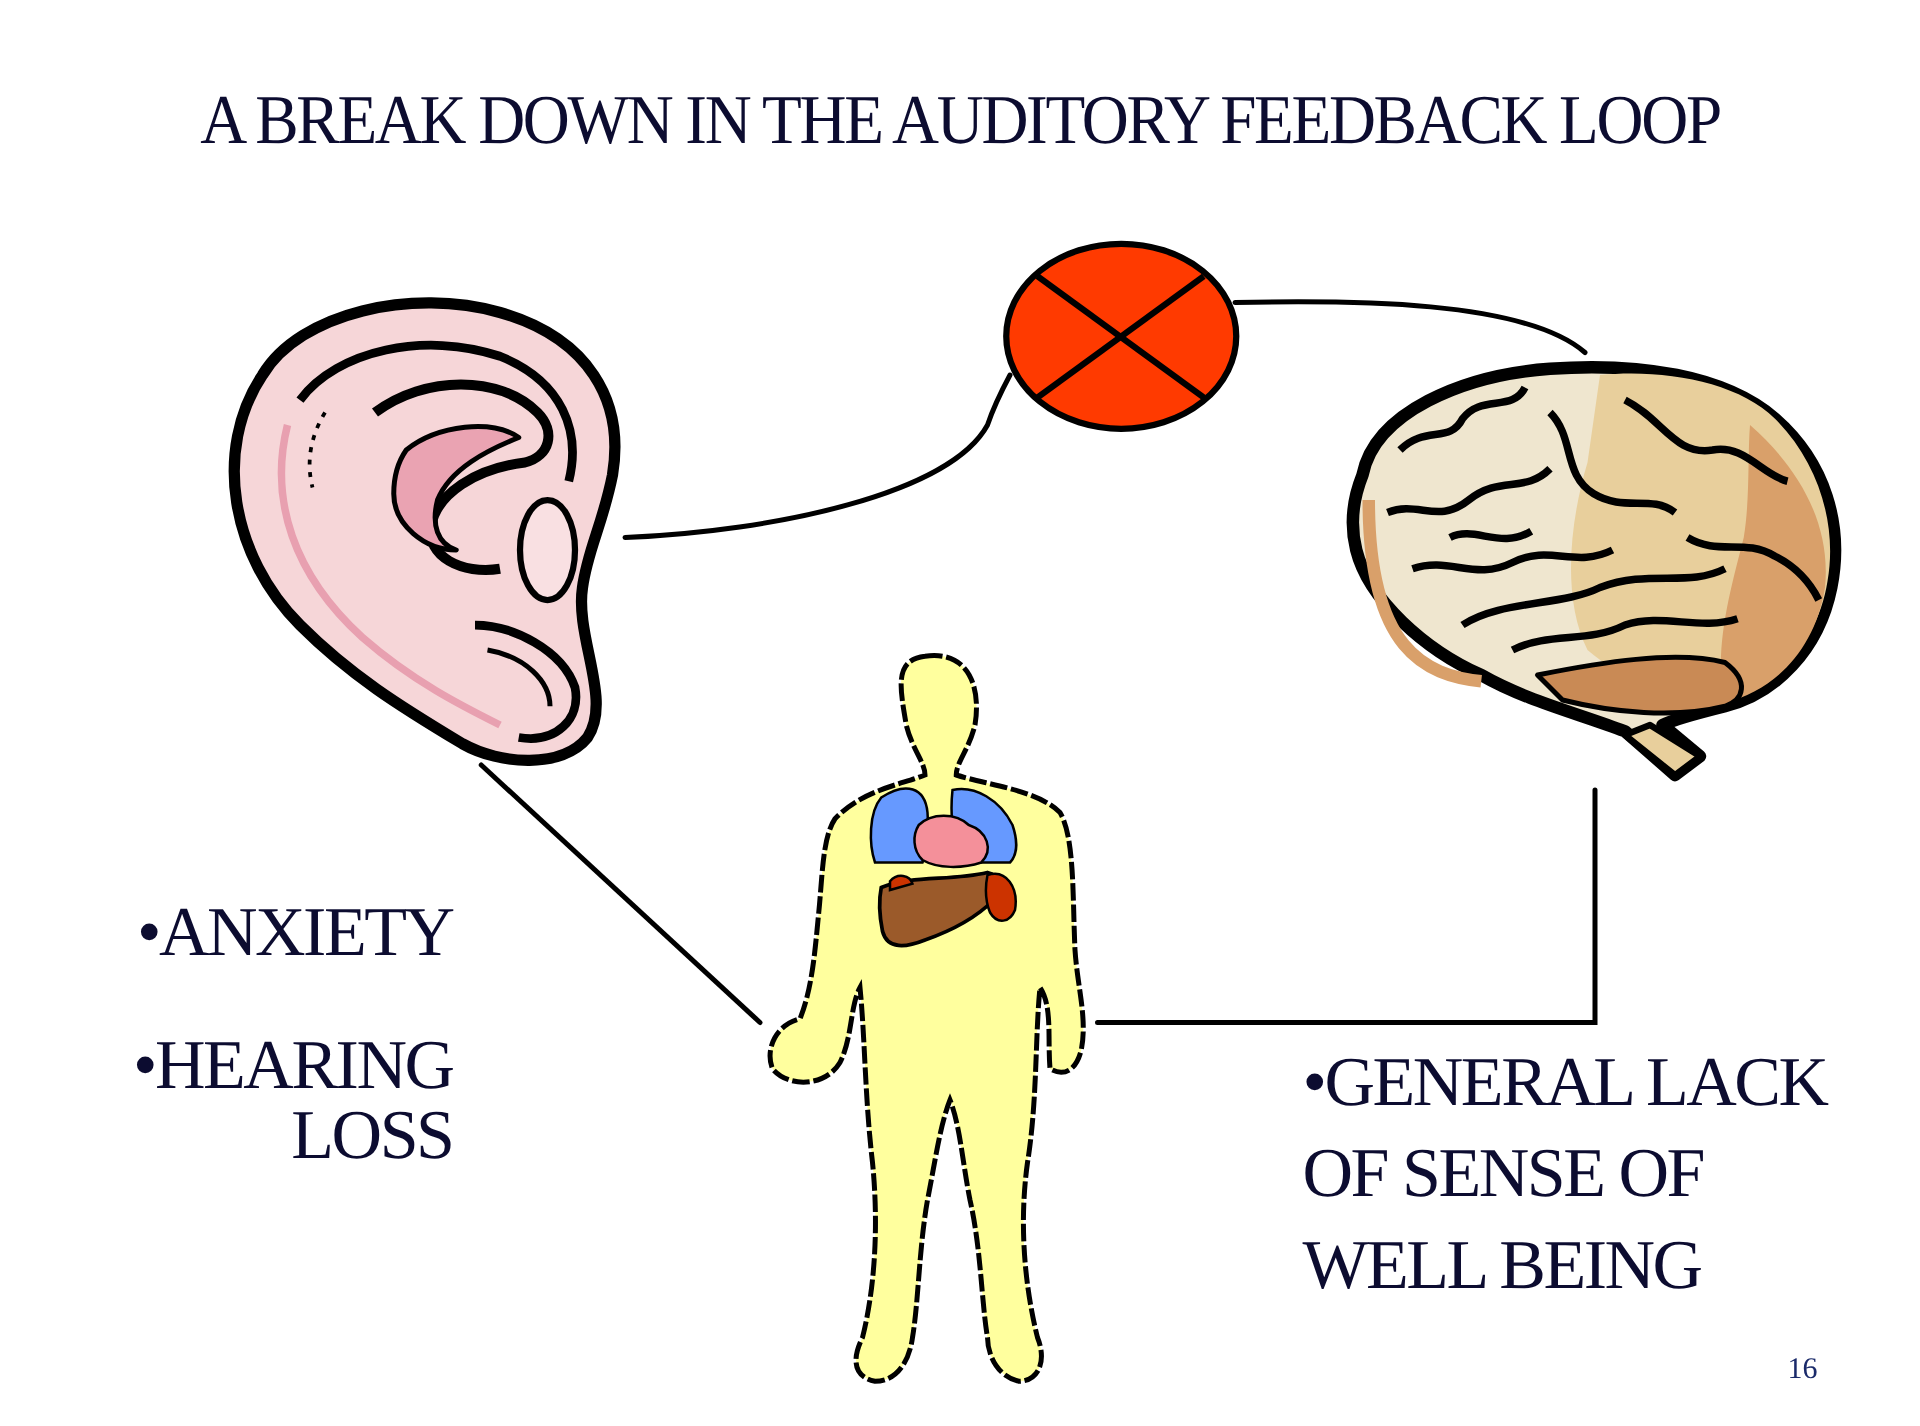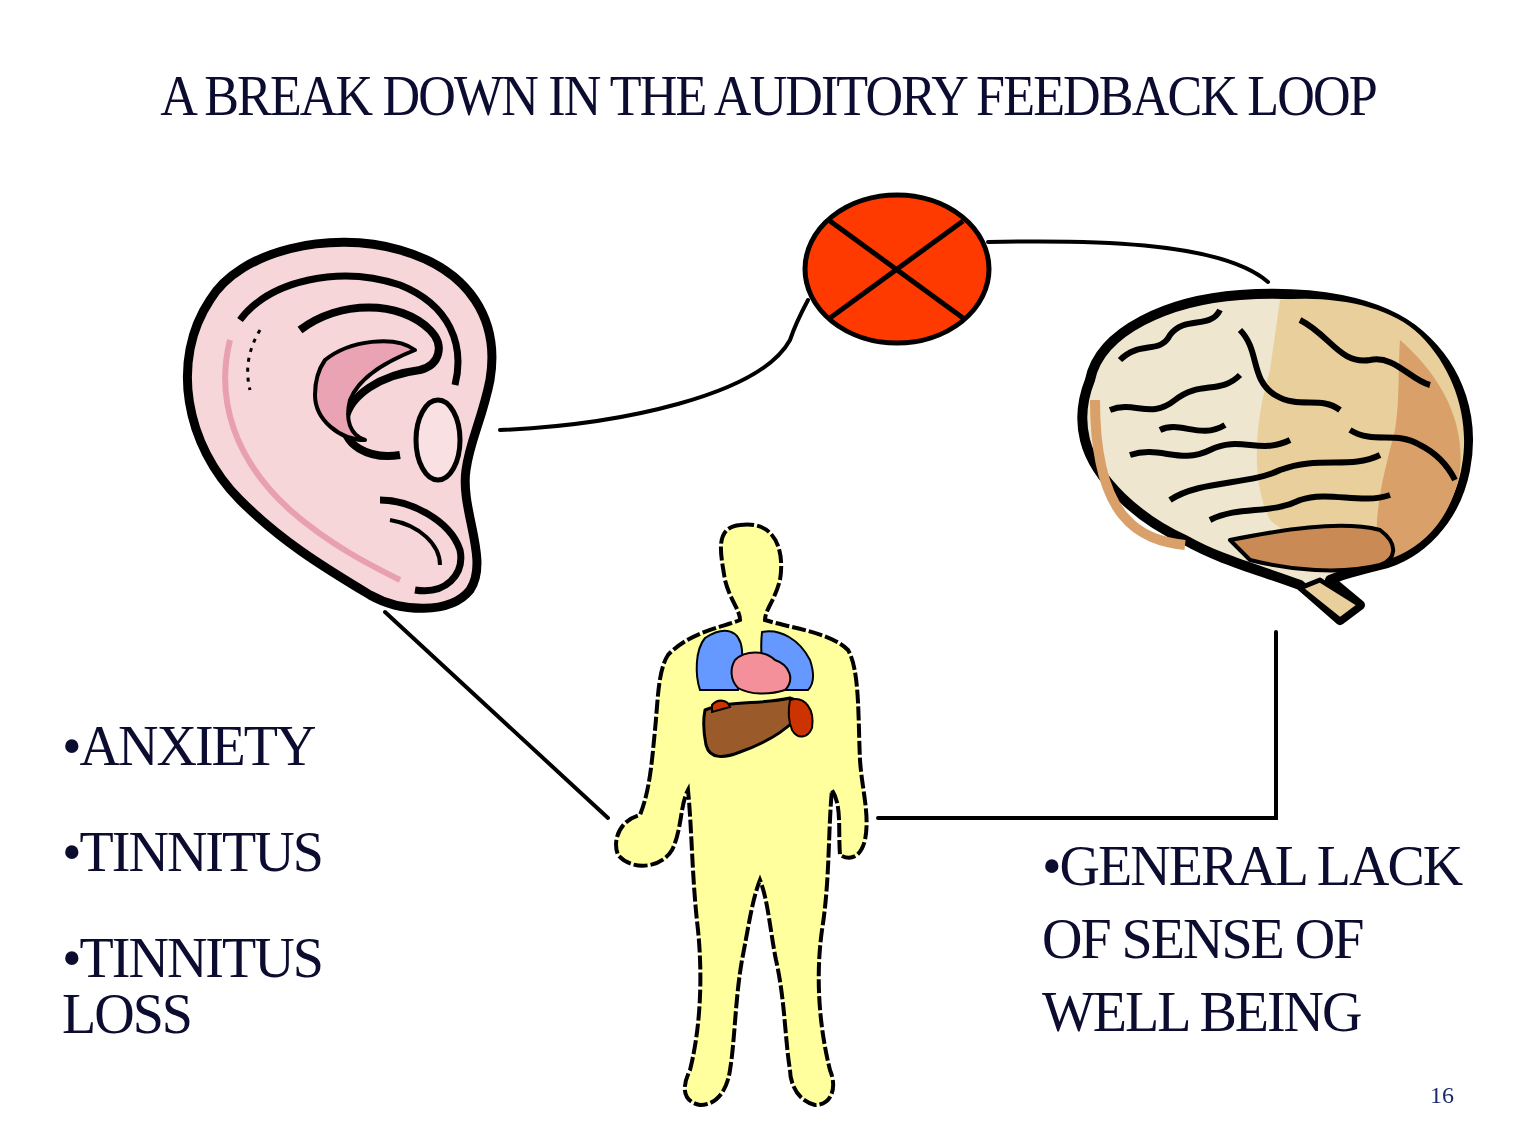--- a/index.html
+++ b/index.html
@@ -4,21 +4,21 @@
 <style>
   html, body { margin: 0; padding: 0; background: #ffffff; }
   body { width: 1536px; height: 1141px; position: relative; overflow: hidden;
          font-family: "Liberation Serif", "DejaVu Serif", serif; color: #0a0a2a; }
   .title { position: absolute; left: 0; top: 64px; width: 1536px; text-align: center;
            font-size: 56px; letter-spacing: -2px; transform: scaleX(0.93); transform-origin: center;
            white-space: nowrap; color: #0c0c30; }
   svg.art { position: absolute; left: 0; top: 0; }
   .bullets-left { position: absolute; left: 62px; top: 718px; font-size: 56px; line-height: 1.0;
                   letter-spacing: -2px; color: #0c0c30; }
-  .bullets-left .item { margin-bottom: 50px; }
+  .bullets-left .item { margin-bottom: 50px; text-align: right; }
   .bullets-left .item.multi { width: 300px; }
   .bullet-right { position: absolute; left: 1042px; top: 830px; width: 460px; font-size: 56px;
                   line-height: 1.3; letter-spacing: -2px; color: #0c0c30; }
   .page-number { position: absolute; left: 1430px; top: 1082px; font-size: 24px; color: #1a2a6a; }
 </style>
 </head>
 <body>
 
 <div class="title">A BREAK DOWN IN THE AUDITORY FEEDBACK LOOP</div>
 
@@ -77,25 +77,22 @@
     <path d="M705,710 C730,700 760,705 790,698 C800,700 802,712 795,720 C780,735 760,745 740,752 C725,758 710,760 706,745 C703,730 703,720 705,710 Z" fill="#9b5a2a" stroke-dasharray="none" stroke-width="3"></path>
     <path d="M790,700 C805,695 815,710 812,728 C808,738 798,740 792,730 C788,720 788,710 790,700 Z" fill="#cc3300" stroke-dasharray="none" stroke-width="2"></path>
     <path d="M712,705 C718,698 728,700 730,707 L712,712 Z" fill="#cc3300" stroke-dasharray="none" stroke-width="2"></path>
   </g>
 </svg>
 
 <div class="bullets-left">
   <div class="item">
     <span>•</span><span>ANXIETY</span>
   </div>
-  <div class="item">
-    <span>•</span><span>TINNITUS</span>
-  </div>
   <div class="item multi">
-    <span>•</span><span>TINNITUS LOSS</span>
+    <span>•</span><span>HEARING LOSS</span>
   </div>
 </div>
 
 <div class="bullet-right">
   <div class="item">
     <span>•</span><span>GENERAL LACK OF SENSE OF WELL BEING</span>
   </div>
 </div>
 
 <div class="page-number">16</div>

